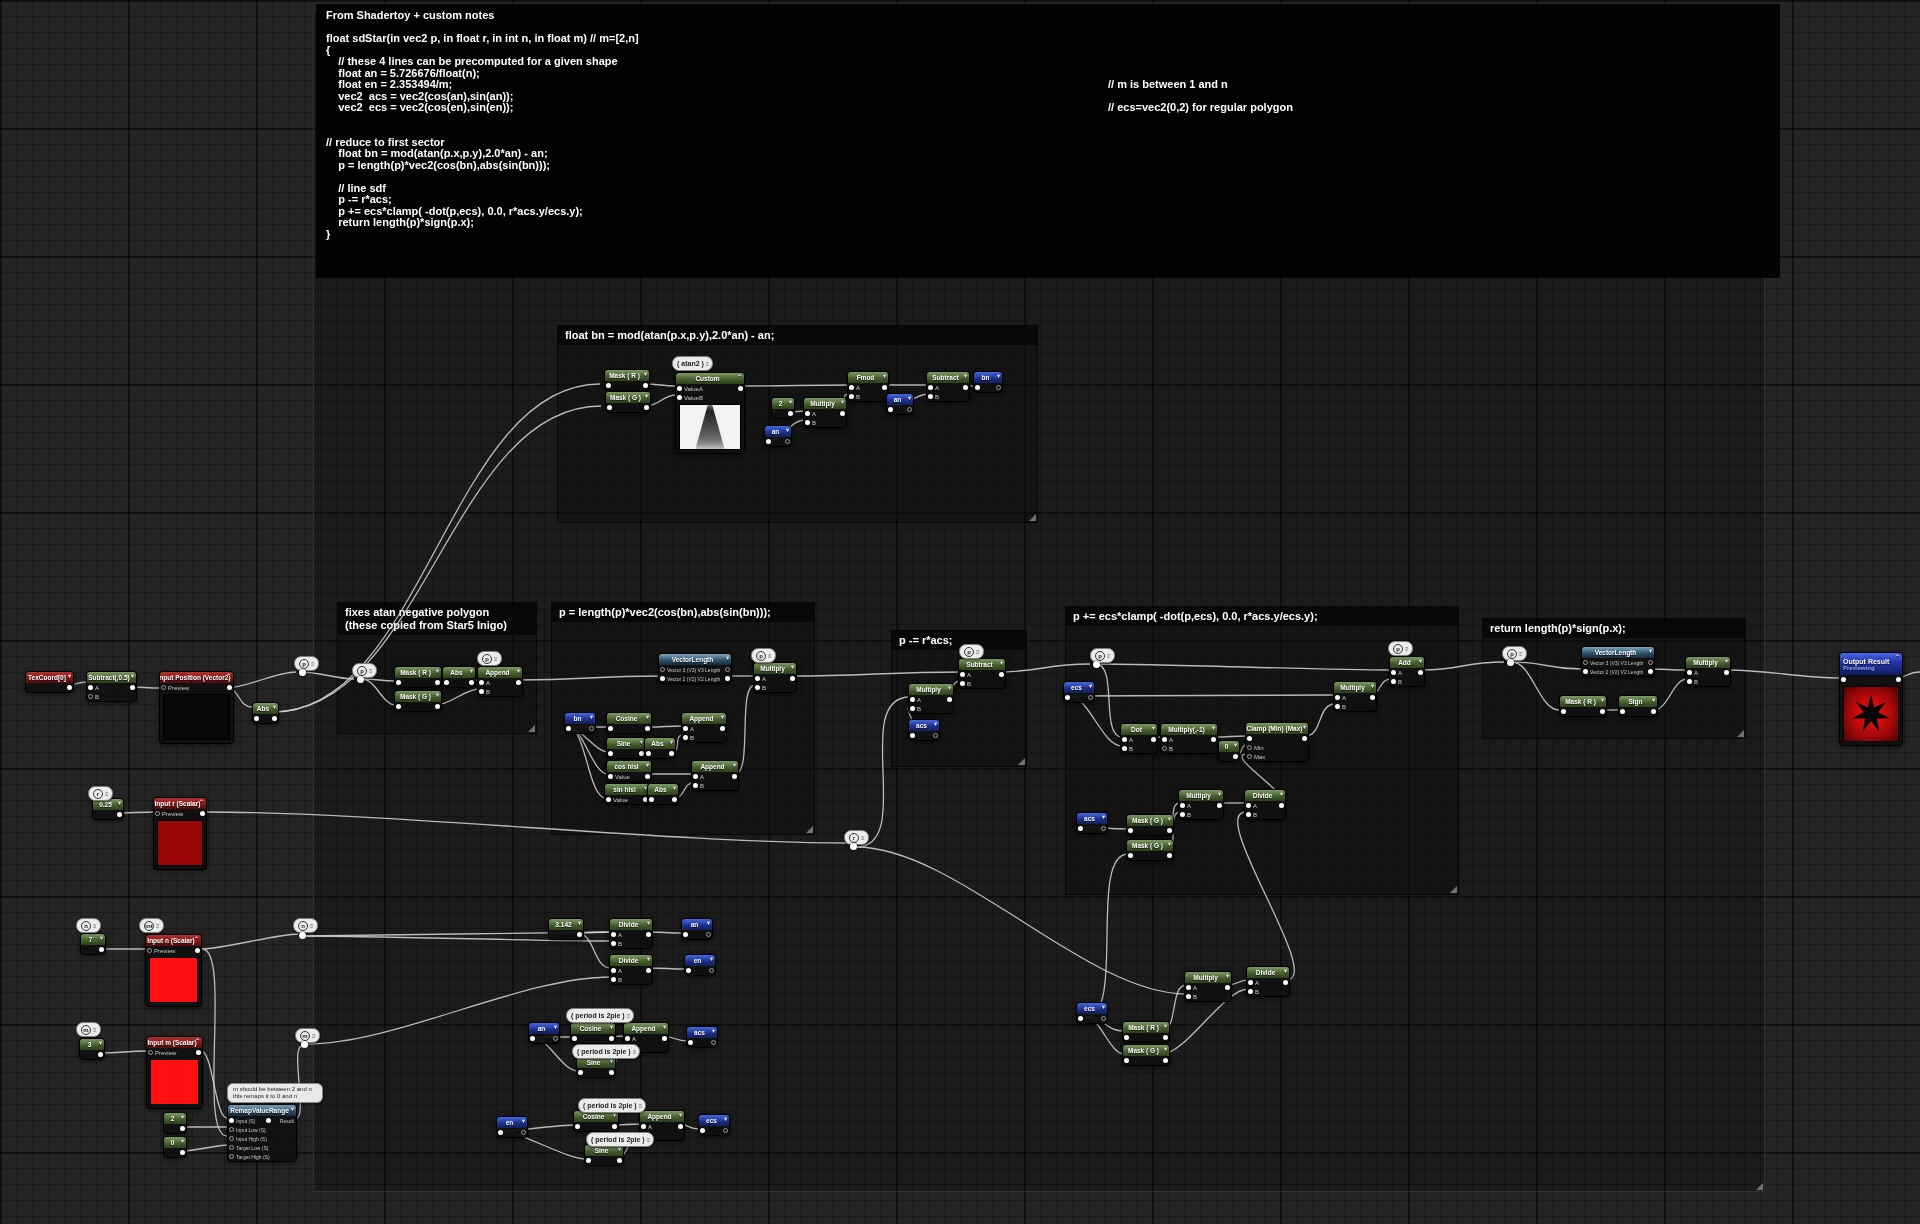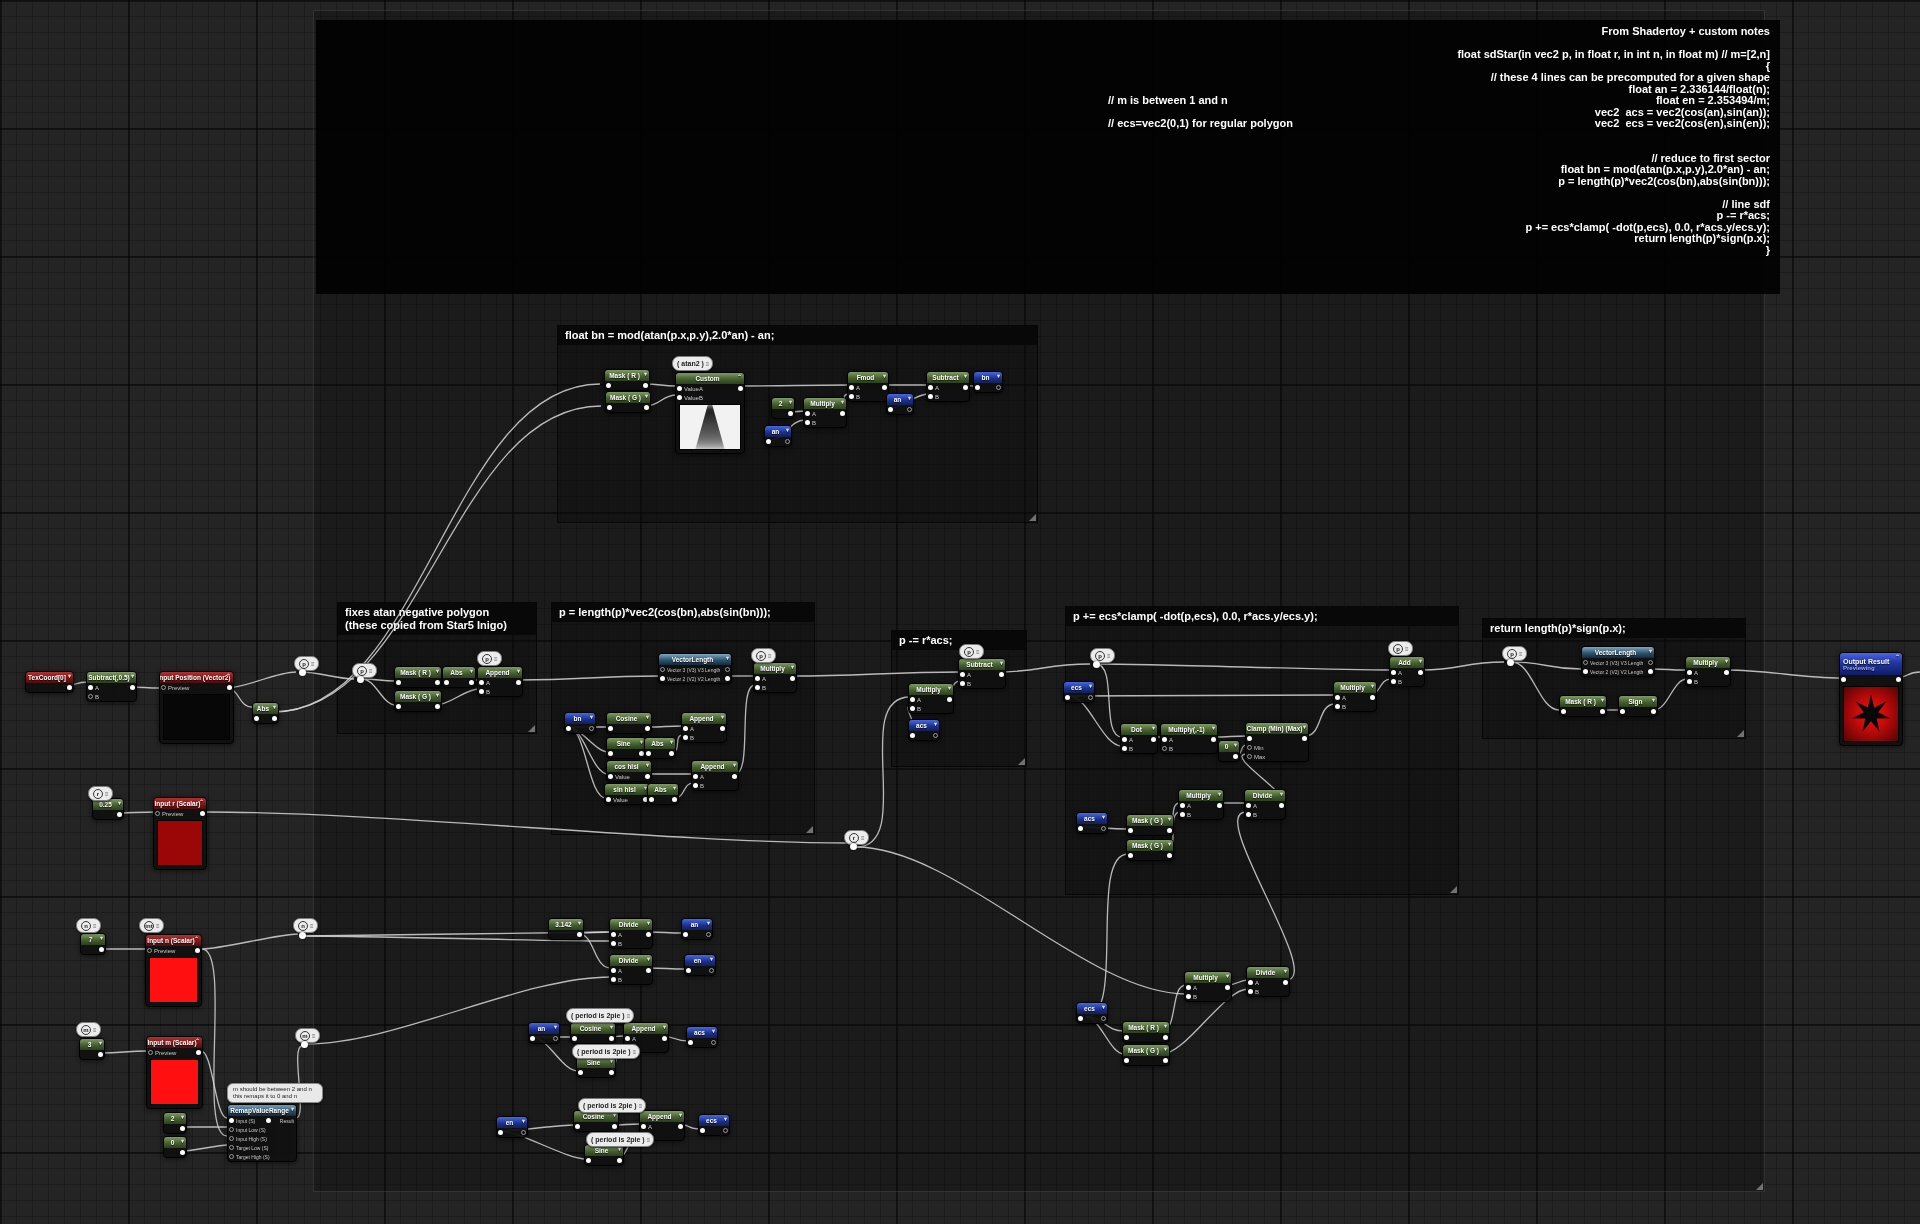--- a/index.html
+++ b/index.html
@@ -86,30 +86,30 @@
         <div>p += ecs*clamp( -dot(p,ecs), 0.0, r*acs.y/ecs.y);</div>
       </div>
       <div class="rsz"></div>
     </div>
     <div class="cbox" style="left: 1482px; top: 618px; width: 262px; height: 119px;">
       <div class="cbar">
         <div>return length(p)*sign(p.x);</div>
       </div>
       <div class="rsz"></div>
     </div>
-    <div class="code" style="left: 316px; top: 20px; width: 1444px; height: 262px; text-align: right;">
+    <div class="code" style="left: 316px; top: 4px; width: 1444px; height: 262px;">
       <div class="cl"><span>From Shadertoy + custom notes</span></div>
       <div class="cl"><span></span></div>
       <div class="cl"><span>float sdStar(in vec2 p, in float r, in int n, in float m) // m=[2,n]</span></div>
       <div class="cl"><span>{</span></div>
       <div class="cl"><span>    // these 4 lines can be precomputed for a given shape</span></div>
-      <div class="cl"><span>    float an = 2.336144/float(n);</span></div>
+      <div class="cl"><span>    float an = 5.726676/float(n);</span></div>
       <div class="cl"><span>    float en = 2.353494/m;</span><span class="rc">// m is between 1 and n</span></div>
       <div class="cl"><span>    vec2  acs = vec2(cos(an),sin(an));</span></div>
-      <div class="cl"><span>    vec2  ecs = vec2(cos(en),sin(en));</span><span class="rc">// ecs=vec2(0,1) for regular polygon</span></div>
+      <div class="cl"><span>    vec2  ecs = vec2(cos(en),sin(en));</span><span class="rc">// ecs=vec2(0,2) for regular polygon</span></div>
       <div class="cl"><span></span></div>
       <div class="cl"><span></span></div>
       <div class="cl"><span>// reduce to first sector</span></div>
       <div class="cl"><span>    float bn = mod(atan(p.x,p.y),2.0*an) - an;</span></div>
       <div class="cl"><span>    p = length(p)*vec2(cos(bn),abs(sin(bn)));</span></div>
       <div class="cl"><span></span></div>
       <div class="cl"><span>    // line sdf</span></div>
       <div class="cl"><span>    p -= r*acs;</span></div>
       <div class="cl"><span>    p += ecs*clamp( -dot(p,ecs), 0.0, r*acs.y/ecs.y);</span></div>
       <div class="cl"><span>    return length(p)*sign(p.x);</span></div>

